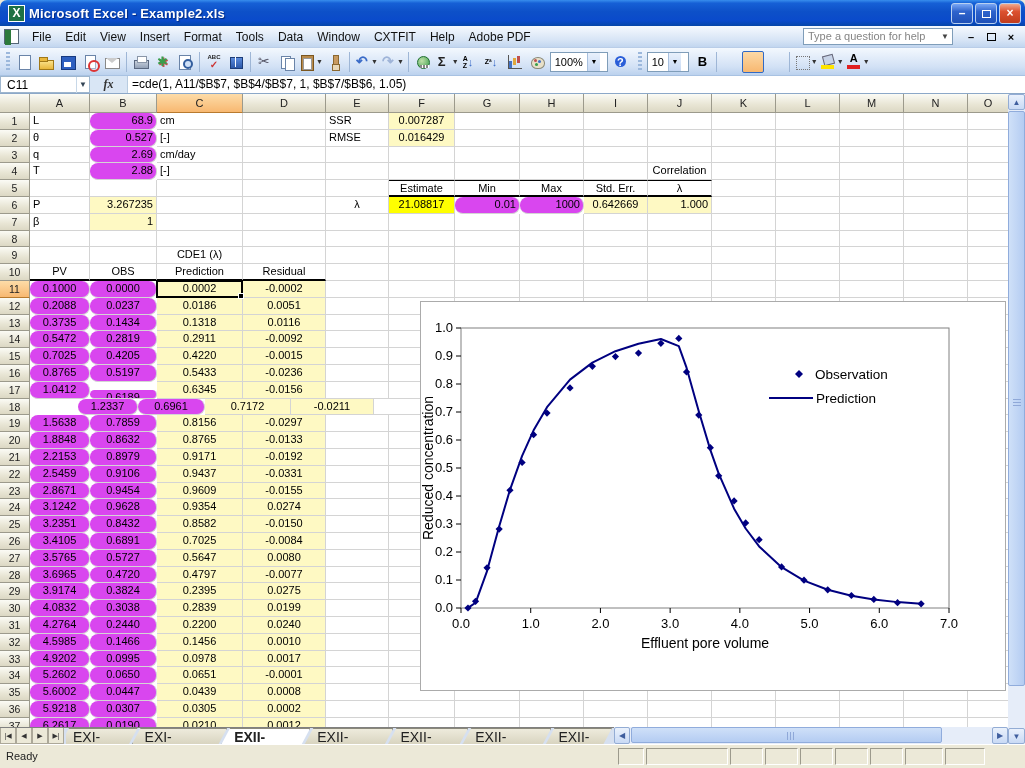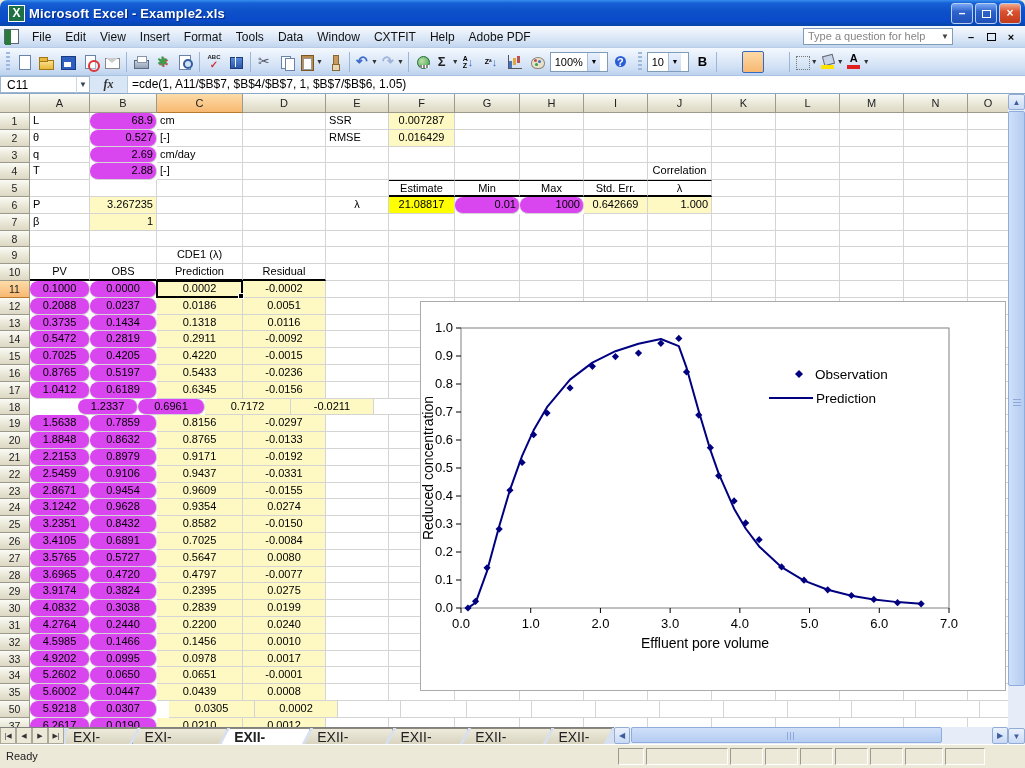--- a/index.html
+++ b/index.html
@@ -673,21 +673,21 @@
         <div class="g-cell" style="width: 64px; flex: 0 0 64px;"></div>
         <div class="g-cell" style="width: 64px; flex: 0 0 64px;"></div>
         <div class="g-cell" style="width: 64px; flex: 0 0 64px;"></div>
         <div class="g-cell" style="width: 64px; flex: 0 0 64px;"></div>
         <div class="g-cell" style="width: 64px; flex: 0 0 64px;"></div>
         <div class="g-cell" style="width: 41px; flex: 0 0 41px;"></div>
       </div>
       <div class="g-row">
         <div class="rhd">17</div>
         <div class="g-cell al-c bg-green" style="width: 60px; flex: 0 0 60px;">1.0412</div>
-        <div class="g-cell al-c bg-green" style="width: 67px; flex: 0 0 67px;">0.6189</div>
+        <div class="g-cell al-c bg-green" style="width: 67px; flex: 0 0 67px; margin-top: 8px;">0.6189</div>
         <div class="g-cell al-c bg-cyan" style="width: 86px; flex: 0 0 86px;">0.6345</div>
         <div class="g-cell al-c bg-cyan" style="width: 83px; flex: 0 0 83px;">-0.0156</div>
         <div class="g-cell" style="width: 63px; flex: 0 0 63px;"></div>
         <div class="g-cell" style="width: 66px; flex: 0 0 66px;"></div>
         <div class="g-cell" style="width: 65px; flex: 0 0 65px;"></div>
         <div class="g-cell" style="width: 64px; flex: 0 0 64px;"></div>
         <div class="g-cell" style="width: 64px; flex: 0 0 64px;"></div>
         <div class="g-cell" style="width: 64px; flex: 0 0 64px;"></div>
         <div class="g-cell" style="width: 64px; flex: 0 0 64px;"></div>
         <div class="g-cell" style="width: 64px; flex: 0 0 64px;"></div>
@@ -1013,24 +1013,24 @@
         <div class="g-cell" style="width: 64px; flex: 0 0 64px;"></div>
         <div class="g-cell" style="width: 64px; flex: 0 0 64px;"></div>
         <div class="g-cell" style="width: 64px; flex: 0 0 64px;"></div>
         <div class="g-cell" style="width: 64px; flex: 0 0 64px;"></div>
         <div class="g-cell" style="width: 64px; flex: 0 0 64px;"></div>
         <div class="g-cell" style="width: 64px; flex: 0 0 64px;"></div>
         <div class="g-cell" style="width: 64px; flex: 0 0 64px;"></div>
         <div class="g-cell" style="width: 41px; flex: 0 0 41px;"></div>
       </div>
       <div class="g-row">
-        <div class="rhd">50</div>
+        <div class="rhd">36</div>
         <div class="g-cell al-c bg-green" style="width: 60px; flex: 0 0 60px;">5.9218</div>
         <div class="g-cell al-c bg-green" style="width: 67px; flex: 0 0 67px;">0.0307</div>
-        <div class="g-cell al-c bg-cyan" style="width: 86px; flex: 0 0 86px; margin-left: 12px;">0.0305</div>
+        <div class="g-cell al-c bg-cyan" style="width: 86px; flex: 0 0 86px;">0.0305</div>
         <div class="g-cell al-c bg-cyan" style="width: 83px; flex: 0 0 83px;">0.0002</div>
         <div class="g-cell" style="width: 63px; flex: 0 0 63px;"></div>
         <div class="g-cell" style="width: 66px; flex: 0 0 66px;"></div>
         <div class="g-cell" style="width: 65px; flex: 0 0 65px;"></div>
         <div class="g-cell" style="width: 64px; flex: 0 0 64px;"></div>
         <div class="g-cell" style="width: 64px; flex: 0 0 64px;"></div>
         <div class="g-cell" style="width: 64px; flex: 0 0 64px;"></div>
         <div class="g-cell" style="width: 64px; flex: 0 0 64px;"></div>
         <div class="g-cell" style="width: 64px; flex: 0 0 64px;"></div>
         <div class="g-cell" style="width: 64px; flex: 0 0 64px;"></div>

